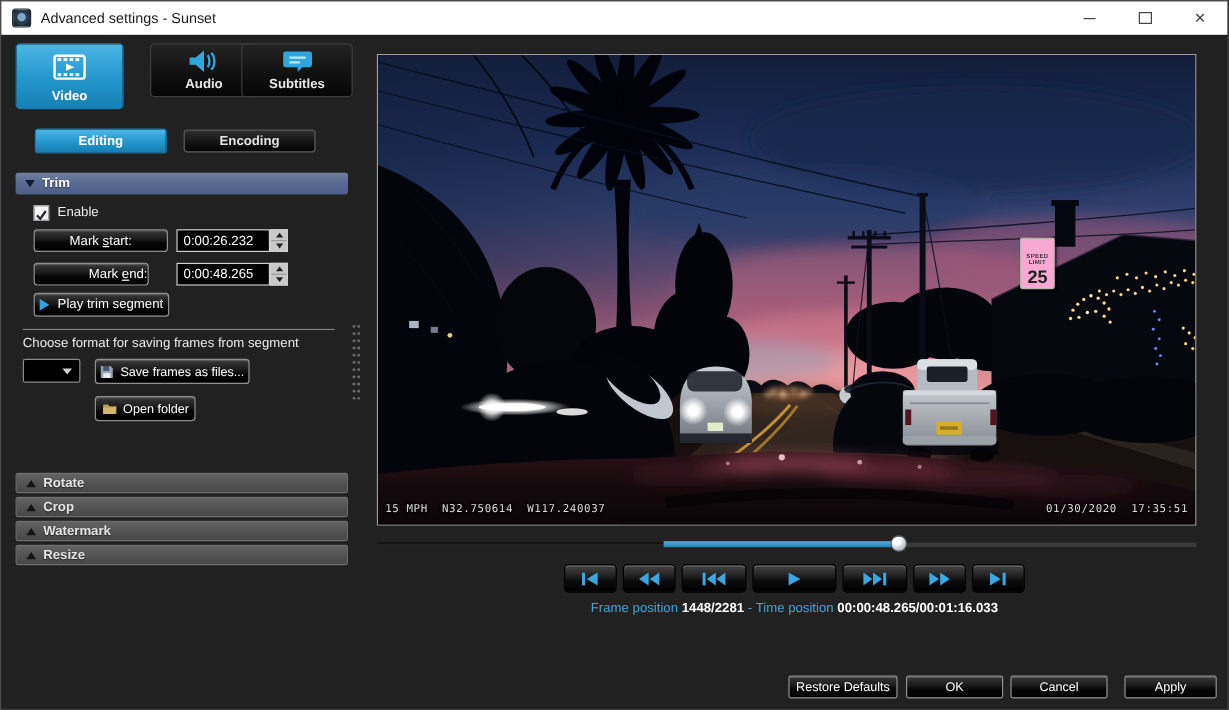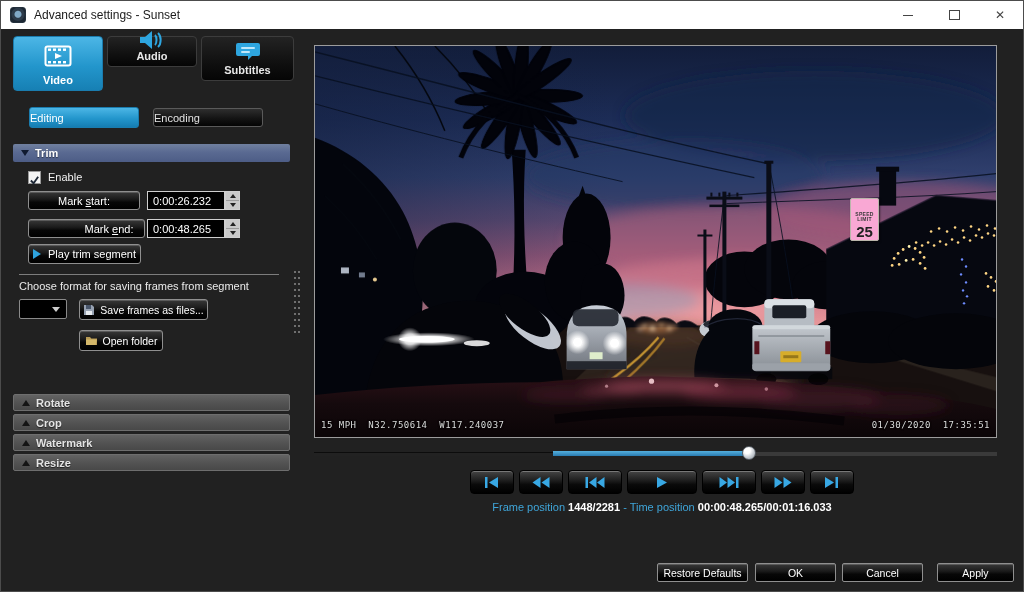--- a/index.html
+++ b/index.html
@@ -21,21 +21,21 @@
         color:#fff;font-size:11px;display:flex;align-items:center;justify-content:center;
         box-shadow:inset 0 1px 0 rgba(255,255,255,.18);}
   .mn{text-decoration:underline;}
 
   
   .mtab{position:absolute;box-sizing:border-box;border-radius:4px;display:flex;flex-direction:column;align-items:center;justify-content:flex-end;padding-bottom:4px;font-size:11px;font-weight:bold;}
   .mtab .micon{flex:1;display:flex;align-items:center;justify-content:center;}
   .mtab-active{background:linear-gradient(180deg,#4cb6e6 0%,#2396cc 55%,#1780b4 100%);border:1px solid #1a7cae;color:#fff;}
   .mtab-idle{background:linear-gradient(180deg,#232323 0%,#101010 60%,#050505 100%);border:1px solid #3c3c3c;color:#e8e8e8;}
 
-  .stab{position:absolute;box-sizing:border-box;border-radius:3px;display:flex;align-items:center;justify-content:flex-start;font-size:11px;font-weight:normal;}
+  .stab{position:absolute;box-sizing:border-box;border-radius:3px;display:flex;align-items:center;justify-content:center;font-size:11px;font-weight:bold;}
   .stab-active{background:linear-gradient(180deg,#4cb6e6 0%,#2396cc 55%,#157dB2 100%);border:1px solid #1a7cae;color:#fff;}
   .stab-idle{background:linear-gradient(180deg,#2e2e2e 0%,#141414 55%,#040404 100%);border:1px solid #5a5a5a;color:#e2e2e2;}
 
   
   .trim-header{position:absolute;left:12px;top:143px;width:277px;height:18px;display:flex;align-items:center;
     background:linear-gradient(180deg,#70809f 0%,#5a6a92 45%,#4d5d86 100%);border-radius:2px;}
   .tri-down{width:0;height:0;border-left:4px solid transparent;border-right:4px solid transparent;border-top:6px solid #101a30;margin:0 6px 0 8px;}
   .tri-up{width:0;height:0;border-left:4px solid transparent;border-right:4px solid transparent;border-bottom:6px solid #141414;margin:0 6px 0 8px;}
   .hdr-label{font-size:11px;font-weight:bold;color:#fff;text-shadow:0 1px 1px rgba(0,0,0,.5);}
 
@@ -125,21 +125,21 @@
           <rect x="19" y="3.5" width="3" height="2.4" fill="#fff"></rect>
           <rect x="4" y="16" width="3" height="2.4" fill="#fff"></rect>
           <rect x="9" y="16" width="3" height="2.4" fill="#fff"></rect>
           <rect x="14" y="16" width="3" height="2.4" fill="#fff"></rect>
           <rect x="19" y="16" width="3" height="2.4" fill="#fff"></rect>
           <polygon points="11,8 18,11 11,14" fill="#fff"></polygon>
         </svg>
     </div>
     <div>Video</div>
   </div>
-  <div class="mtab mtab-idle" style="left:106px;top:35px;width:90px;height:31px;">
+  <div class="mtab mtab-idle" style="left:124px;top:35px;width:90px;height:45px;">
     <div class="micon">
       <svg width="26" height="20" viewBox="0 0 26 20">
           <polygon points="1,7 6,7 13,1 13,19 6,13 1,13" fill="#2ea6e0"></polygon>
           <path d="M16,5 C18,7 18,13 16,15" stroke="#2ea6e0" stroke-width="2" fill="none"></path>
           <path d="M19,3 C22.5,6 22.5,14 19,17" stroke="#2ea6e0" stroke-width="2" fill="none"></path>
         </svg>
     </div>
     <div>Audio</div>
   </div>
   <div class="mtab mtab-idle" style="left:200px;top:35px;width:93px;height:45px;">
@@ -178,21 +178,21 @@
   <div class="val-field" style="left:146px;top:190px;width:78px;height:19px;">0:00:26.232</div>
   <div class="spinner" style="left:224px;top:190px;height:19px;">
     <div class="spin-half">
         <span class="arr-up"></span>
       </div>
     <div class="spin-half">
         <span class="arr-dn"></span>
       </div>
   </div>
 
-  <div class="dbtn" style="left:27px;top:218px;width:117px;height:19px;padding-left:45px;">
+  <div class="dbtn" style="left:27px;top:218px;width:96px;height:19px;padding-left:45px;">
     <span><span>Mark </span><span class="mn">e</span><span>nd:</span></span>
   </div>
   <div class="val-field" style="left:146px;top:218px;width:78px;height:19px;">0:00:48.265</div>
   <div class="spinner" style="left:224px;top:218px;height:19px;">
     <div class="spin-half">
         <span class="arr-up"></span>
       </div>
     <div class="spin-half">
         <span class="arr-dn"></span>
       </div>

